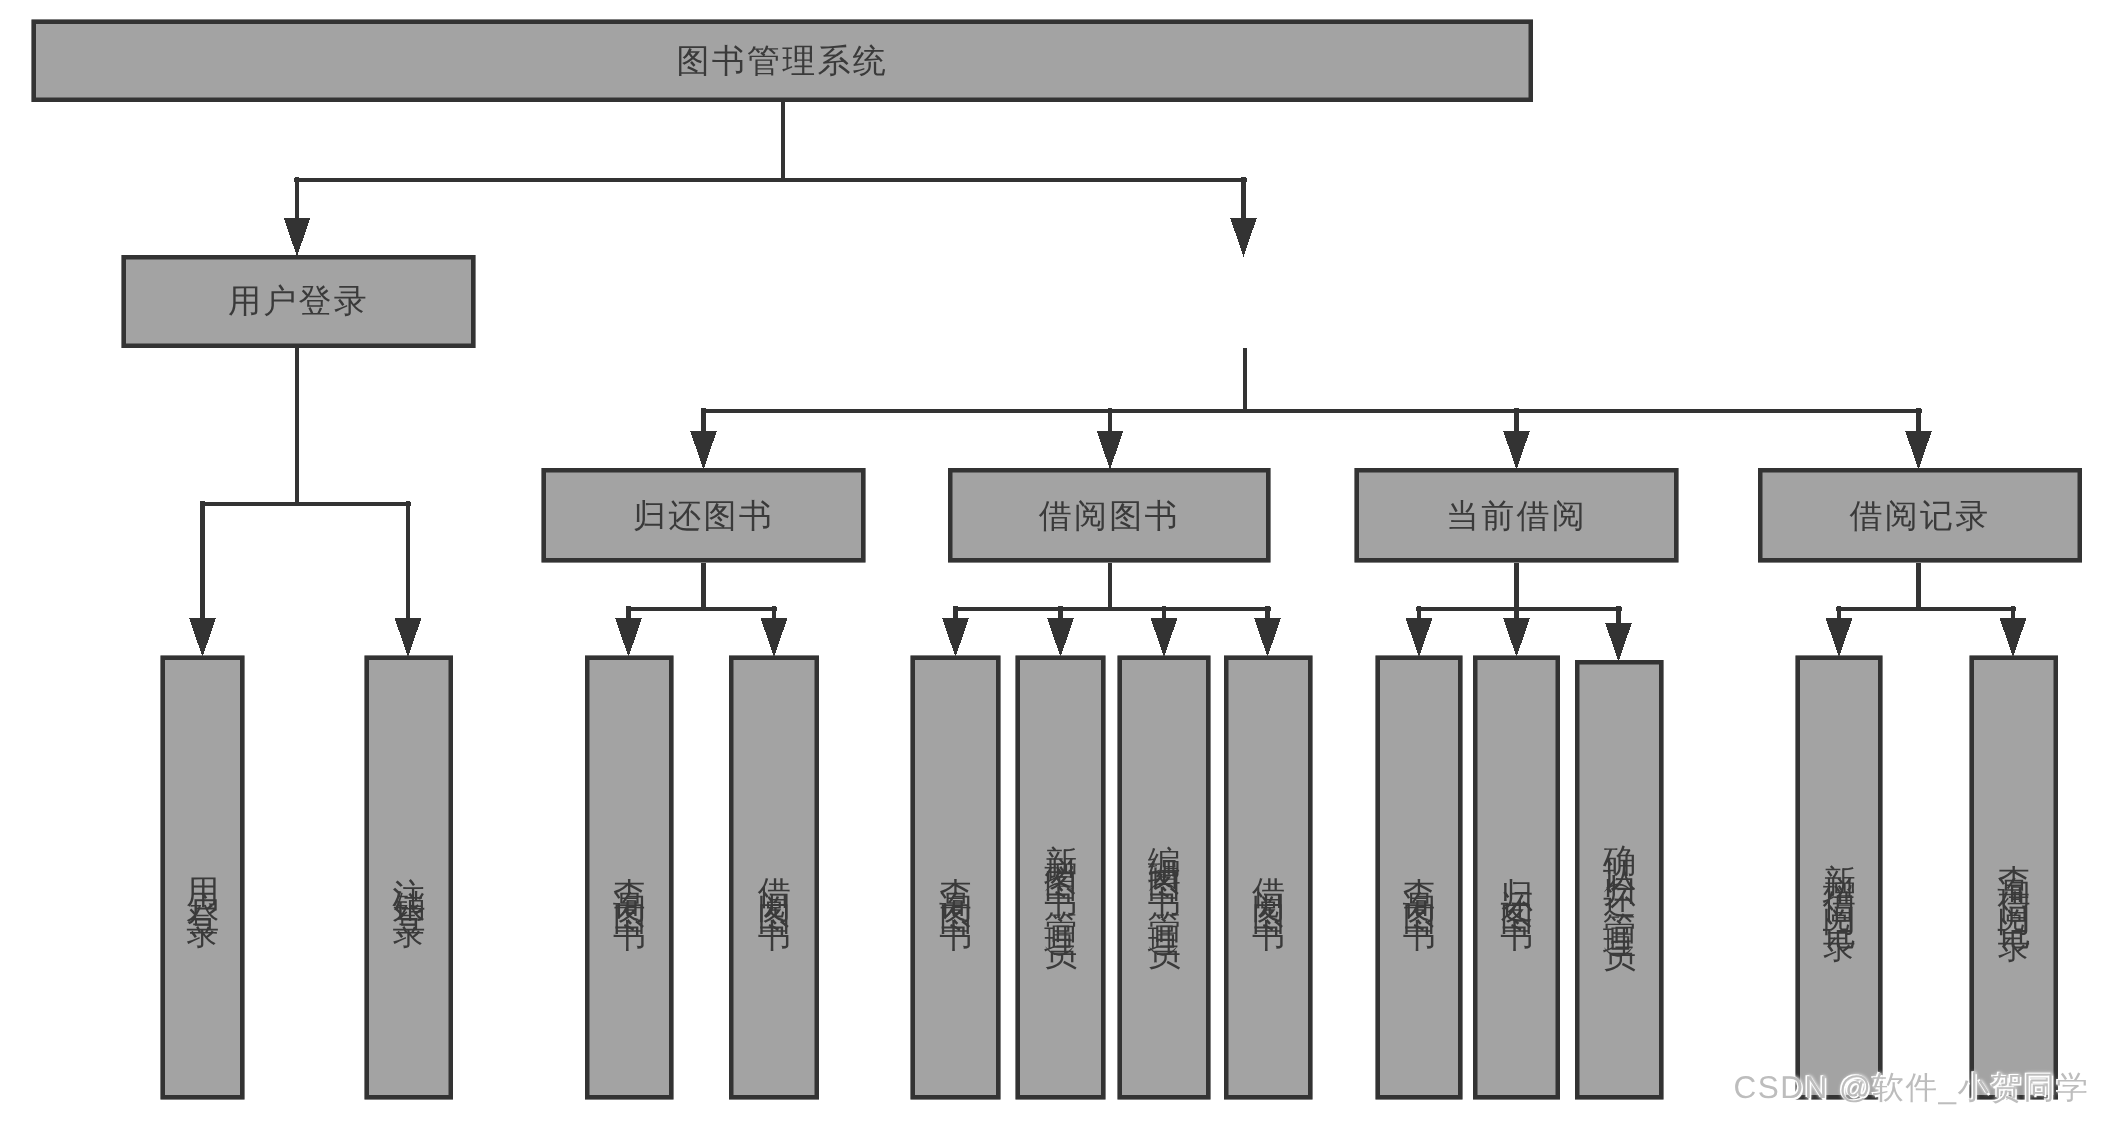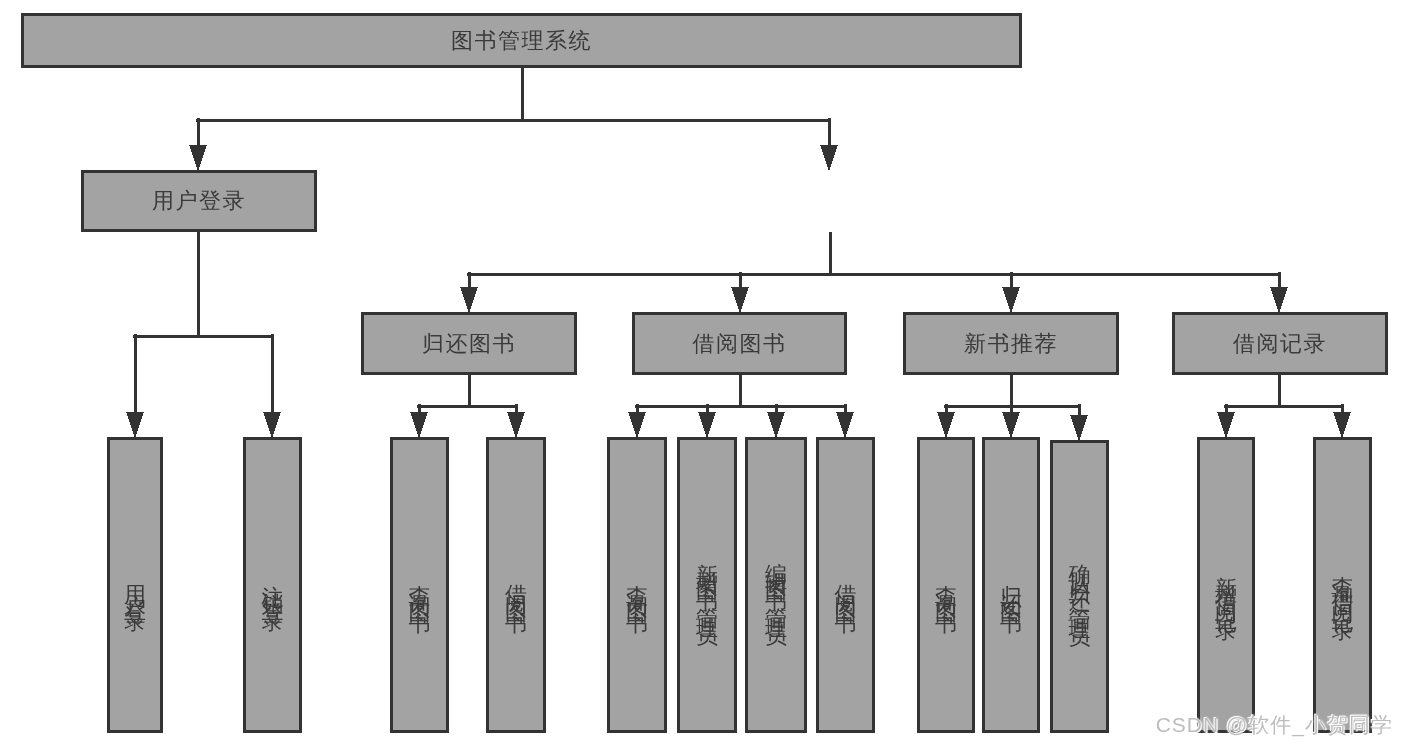--- a/index.html
+++ b/index.html
@@ -126,21 +126,21 @@
     <span class="hlabel">用户登录</span>
   </div>
 
   <div class="box" style="left:361px;top:312px;width:216px;height:63px">
     <span class="hlabel">归还图书</span>
   </div>
   <div class="box" style="left:632px;top:312px;width:215px;height:63px">
     <span class="hlabel">借阅图书</span>
   </div>
   <div class="box" style="left:903px;top:312px;width:216px;height:63px">
-    <span class="hlabel">新书推荐</span>
+    <span class="hlabel">当前借阅</span>
   </div>
   <div class="box" style="left:1172px;top:312px;width:216px;height:63px">
     <span class="hlabel">借阅记录</span>
   </div>
 
   <div class="box" style="left:107px;top:437px;width:56px;height:296px">
     <span class="vtext">用户登录</span>
   </div>
   <div class="box" style="left:243px;top:437px;width:59px;height:296px">
     <span class="vtext">注销登录</span>

